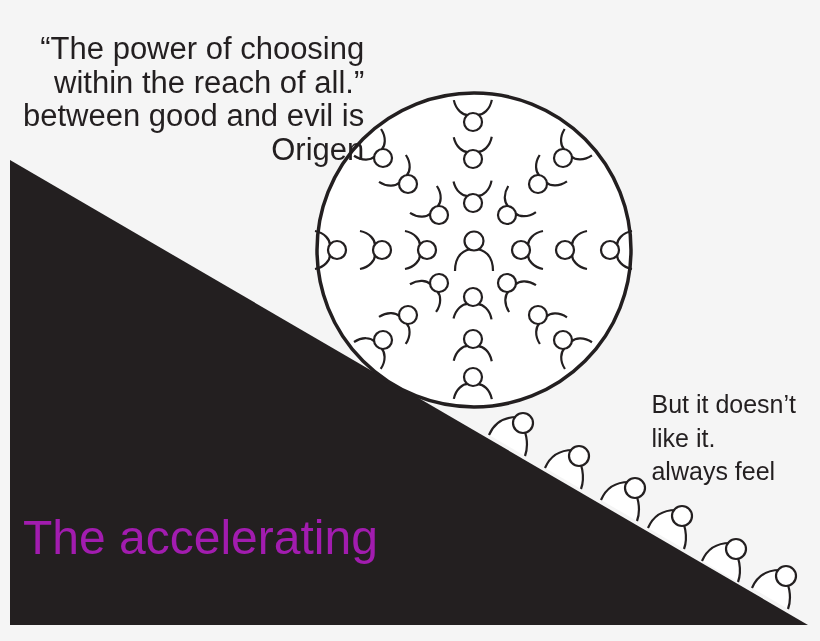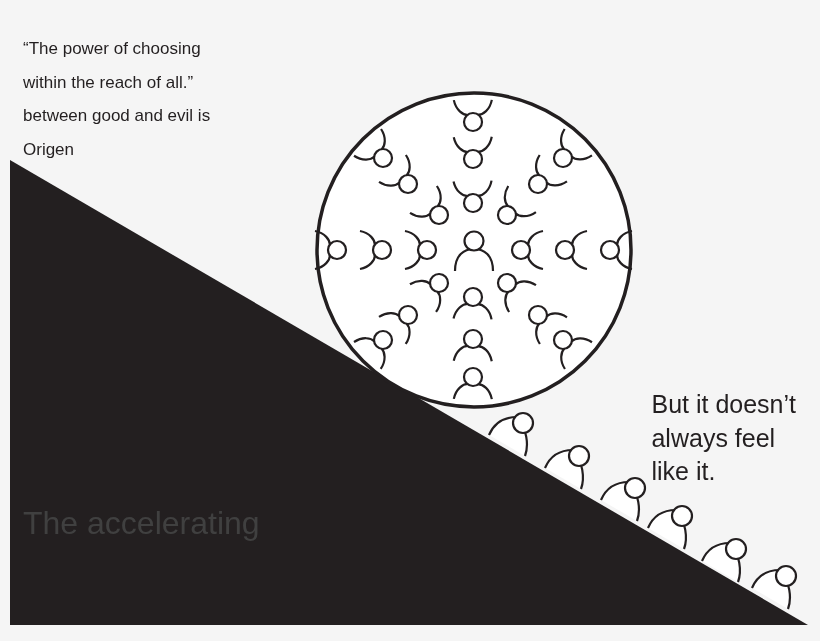--- a/index.html
+++ b/index.html
@@ -1,23 +1,23 @@
 <!DOCTYPE html>
 <html><head>
 <meta charset="utf-8">
 <style>
   html, body { margin:0; padding:0; }
   body { width:820px; height:641px; background:#f5f5f5; position:relative; overflow:hidden;
          font-family:"Liberation Sans", sans-serif; }
   #stage { position:absolute; left:0; top:0; }
-  .quote { position:absolute; left:23px; top:32px; font-size:17px; line-height:33.5px; color:#231f20; }
+  .quote { position:absolute; left:23px; top:32px; font-size:31px; line-height:33.5px; color:#231f20;text-align:right; }
   .quote div { white-space:nowrap; }
   .side-note { position:absolute; right:24px; top:388px; font-size:25px; line-height:33.5px; color:#231f20; text-align:left; }
   .side-note div { white-space:nowrap; }
-  .title { position:absolute; left:23px; top:498px; font-size:32px; line-height:51px; color:#404040; }
+  .title { position:absolute; left:23px; top:512px; font-size:48px; line-height:51px; color:#a21caf; }
   .title div { white-space:nowrap; }
 </style>
 </head>
 <body>
 
 <svg id="stage" width="820" height="641" viewBox="0 0 820 641">
   <polygon id="slope" fill="#231f20" points="10,160 10,625 808,625"></polygon>
   <g id="pushers">
       <g transform="translate(523,423)">
         <path d="M -34 12 C -28 -2 -18 -6 -6 -6 C 4 6 6 22 2 33" fill="#fff" stroke="#231f20" stroke-width="2.2"></path>
@@ -151,19 +151,19 @@
 
 <div class="quote">
   <div>“The power of choosing</div>
   <div>within the reach of all.”</div>
   <div>between good and evil is</div>
   <div>Origen</div>
 </div>
 
 <div class="side-note">
   <div>But it doesn’t</div>
+  <div>like it.</div>
   <div>always feel</div>
-  <div>like it.</div>
 </div>
 
 <div class="title">
   <div>The accelerating</div>
 </div>
 
 </body></html>

